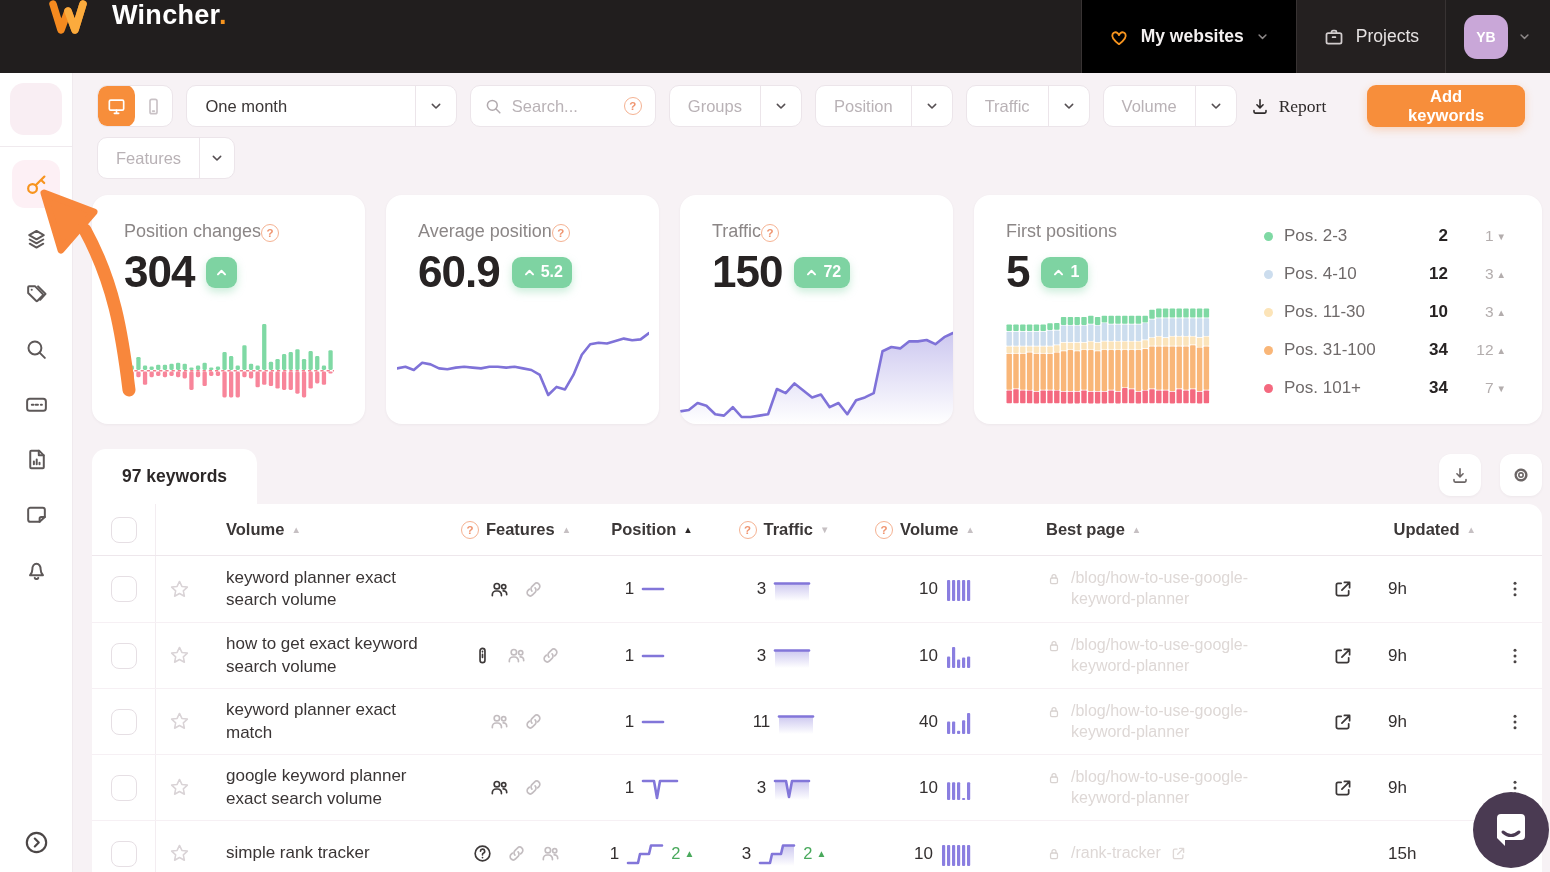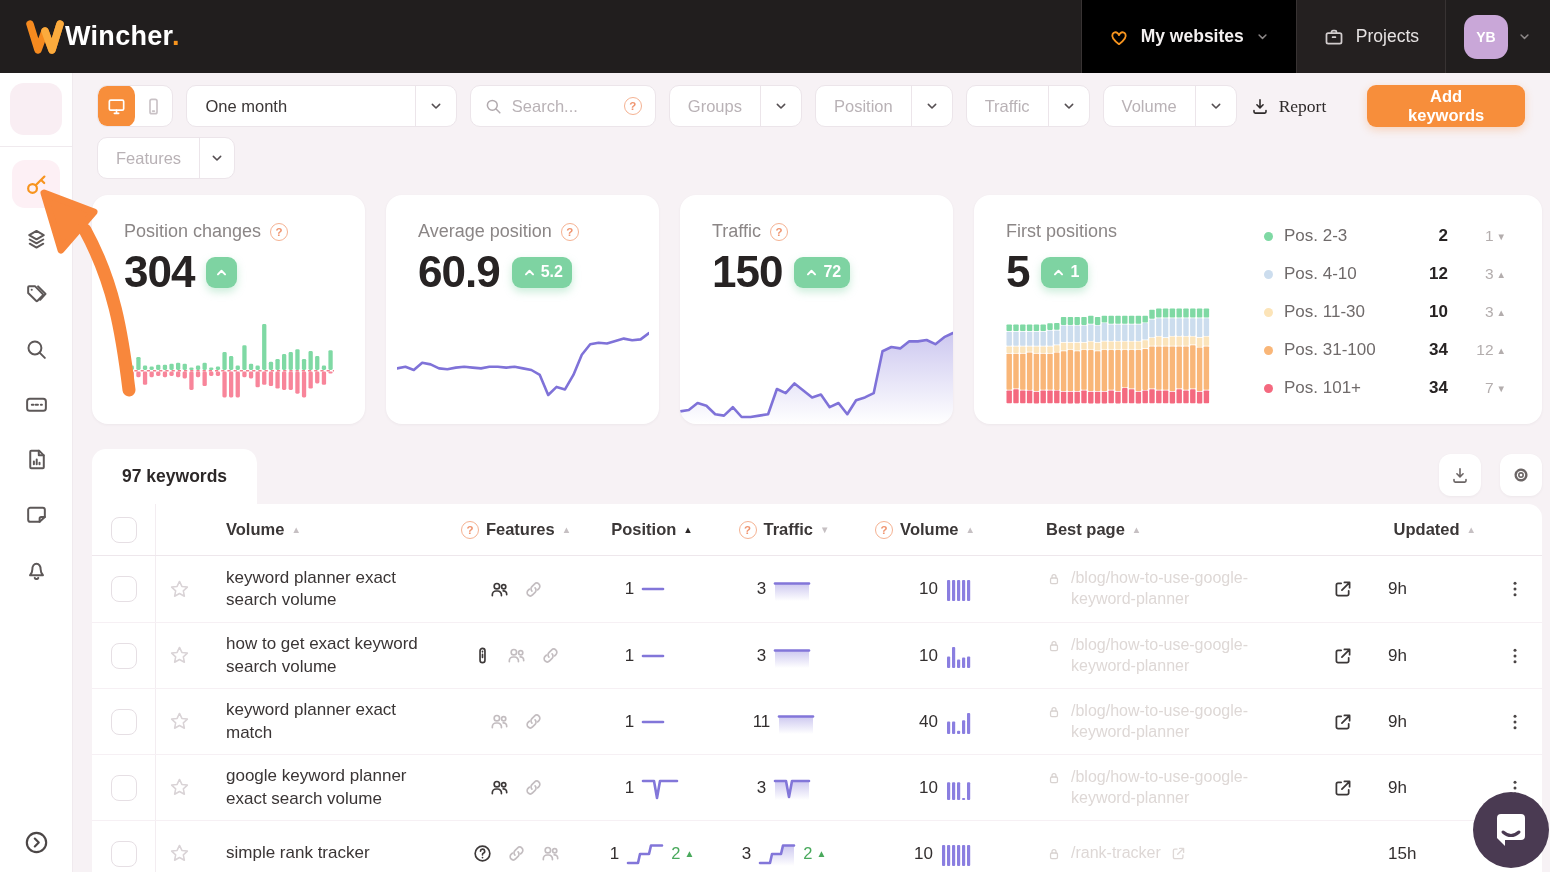--- a/index.html
+++ b/index.html
@@ -3,21 +3,21 @@
 <meta charset="utf-8">
 <style>
 *{box-sizing:border-box;margin:0;padding:0}
 html,body{width:1550px;height:872px;overflow:hidden}
 body{font-family:"Liberation Sans",sans-serif;background:#f7f2f5;position:relative;color:#343030}
 .ic{display:inline-flex}
 .ic svg{width:100%;height:100%;display:block}
 
 
 .topbar{height:73px;background:#211e1e;display:flex;align-items:stretch;position:relative;z-index:20}
-.brand{display:flex;align-items:center;gap:0;padding-left:25px;cursor:pointer}
+.brand{display:flex;gap:24px;padding-left:48px;cursor:pointer}
 .brand-text{font-size:27px;font-weight:bold;color:#fff;letter-spacing:.3px}
 .brand-text .dot{color:#f7941e}
 .top-spacer{flex:1}
 .top-section{display:flex;align-items:center;gap:11px;padding:0 26px;border-left:1px solid #383333;background:#000000;cursor:pointer}
 .top-section.plain{background:#242020}
 .top-label{color:#f3f0f0;font-size:17.5px;font-weight:bold}
 .top-label.dim{color:#e6e2e2;font-weight:normal}
 .heart{width:22px;height:22px;color:#f7941e}
 .brief{width:22px;height:22px;color:#d2cdce}
 .chev-sm{width:15px;height:15px;color:#8d8888}
@@ -63,21 +63,21 @@
 .report .ic{width:20px;height:20px;color:#2e2a2a}
 .btn-primary{height:42px;padding:0 25px;background:#f78e3b;color:#fff;font-size:16.5px;font-weight:bold;border:none;border-radius:9px;cursor:pointer;font-family:inherit;box-shadow:0 3px 8px rgba(247,142,59,.3)}
 .features-sel{width:138px}.features-sel .sel-label{flex:1}
 
 
 .cards{display:flex;gap:21px;padding:16px 8px 0 19px}
 .card{background:#fff;border-radius:16px;height:229px;position:relative;box-shadow:0 1px 3px rgba(60,40,60,.05);overflow:hidden}
 .card.small{width:273px;flex:none}
 .card.wide{flex:1;display:flex}
 .card-pad{padding:26px 30px 0 32px}
-.card-title-row{display:flex;align-items:center;gap:9px;font-size:18px;color:#8b8686}
+.card-title-row{display:flex;align-items:flex-end;font-size:18px;color:#8b8686}
 .card-value-row{display:flex;align-items:center;gap:12px;margin-top:5px}
 .card-value{font-size:44px;font-weight:bold;color:#272323;letter-spacing:-1px}
 .badge{height:31px;background:#7ed3a2;border-radius:9px;color:#fff;display:inline-flex;align-items:center;justify-content:center;font-weight:bold;font-size:16px;padding:0 9px;gap:3px;box-shadow:0 4px 9px rgba(126,211,162,.4)}
 .badge .ic{width:17px;height:17px;color:#fff}
 .chart-abs{position:absolute}
 #chart-pc{left:30px;bottom:24px}
 #chart-ap{left:11px;bottom:22px}
 #chart-tr{left:0;bottom:0}
 #chart-fp{left:32px;bottom:20px}
 .fp-left{position:relative;width:290px;flex:none}

